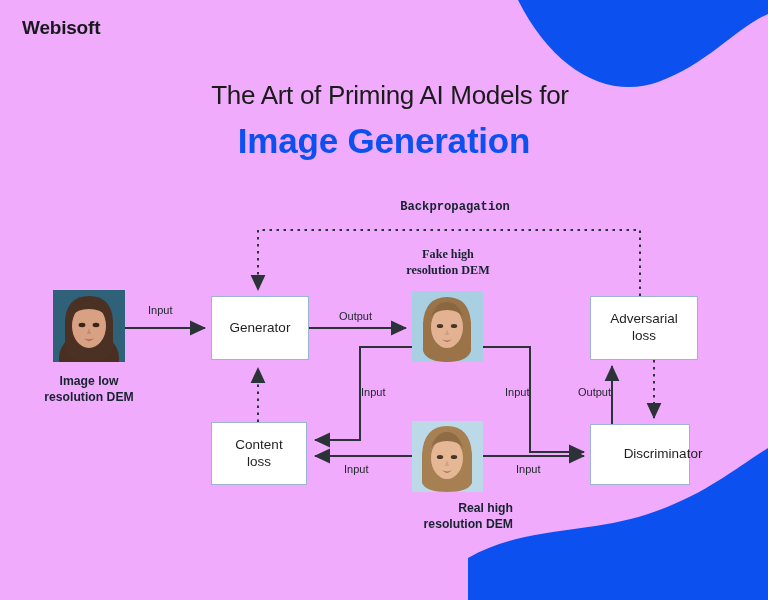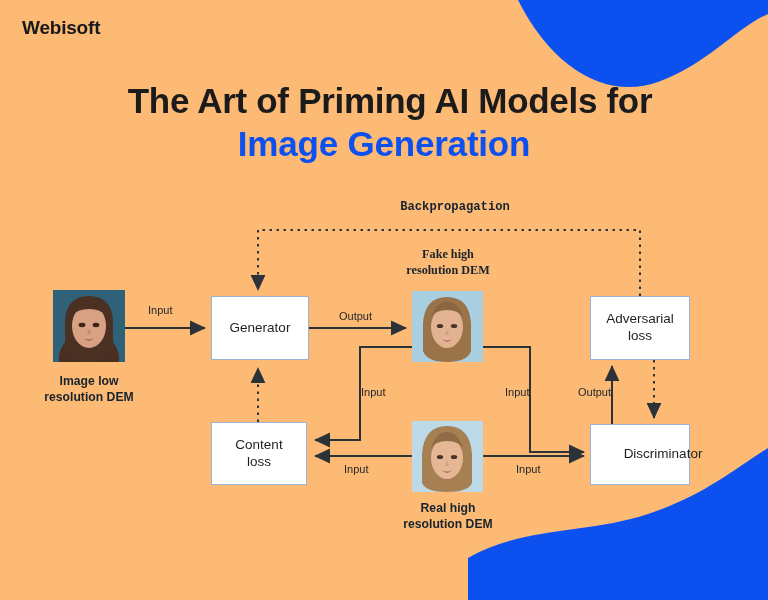--- a/index.html
+++ b/index.html
@@ -11,21 +11,21 @@
     width: 768px;
     height: 600px;
     overflow: hidden;
     font-family: "Liberation Sans", sans-serif;
     position: relative;
   }
   #stage {
     position: relative;
     width: 768px;
     height: 600px;
-    background: #fdba74;
+    background: #f0abfc;
     overflow: hidden;
   }
 
   
   .wave {
     position: absolute;
     pointer-events: none;
   }
   #wave-top {
     top: 0;
@@ -54,34 +54,34 @@
 
   
   #title-block {
     position: absolute;
     left: 0;
     top: 80px;
     width: 768px;
     text-align: center;
   }
   #title-line1 {
-    font-size: 35px;
+    font-size: 26px;
     color: #1b1b1b;
-    font-weight: 700;
+    font-weight: 400;
     line-height: 1.18;
     letter-spacing: -0.3px;
     margin-left: 12px;
   }
   #title-line2 {
     font-size: 35px;
     color: #0d50f0;
     font-weight: 700;
     line-height: 1.25;
     letter-spacing: -0.2px;
-    margin-top: 1px;
+    margin-top: 8px;
   }
 
   
   #diagram {
     position: absolute;
     left: 0;
     top: 0;
     width: 768px;
     height: 600px;
   }
@@ -95,21 +95,21 @@
     align-items: center;
     justify-content: center;
     text-align: center;
     color: #1f1f1f;
     font-size: 13.5px;
     line-height: 1.25;
     font-family: "Liberation Sans", sans-serif;
   }
   #box-generator   { left: 211px; top: 296px; width: 98px; height: 64px; }
   #box-content     { left: 211px; top: 422px; width: 96px; height: 63px; }
-  #box-adversarial { left: 590px; top: 296px; width: 100px; height: 64px; }
+  #box-adversarial { left: 590px; top: 296px; width: 108px; height: 64px; }
   #box-discriminator { left: 590px; top: 424px; width: 100px; height: 61px; padding-left: 46px; }
 
   .photo {
     position: absolute;
     overflow: hidden;
     background: #2d5f7a;
   }
   #photo-low  { left: 53px;  top: 290px; width: 72px; height: 72px; }
   #photo-fake { left: 412px; top: 291px; width: 71px; height: 71px; }
   #photo-real { left: 412px; top: 421px; width: 71px; height: 71px; }
@@ -118,21 +118,21 @@
     position: absolute;
     text-align: center;
     font-size: 12.2px;
     font-weight: 700;
     color: #17232e;
     line-height: 1.35;
     font-family: "Liberation Sans", sans-serif;
   }
   #cap-low  { left: 18px;  top: 373px; width: 142px; }
   #cap-fake { left: 383px; top: 246px; width: 130px; font-family: Liberation Serif, serif; }
-  #cap-real { left: 383px; top: 500px; width: 130px; }
+  #cap-real { left: 383px; top: 500px; width: 130px; text-align: right; }
 
   #cap-backprop {
     position: absolute;
     left: 330px; top: 200px; width: 250px;
     text-align: center;
     font-size: 12.2px;
     font-weight: 700;
     color: #17232e;
     font-family: Liberation Mono, monospace;
   }

